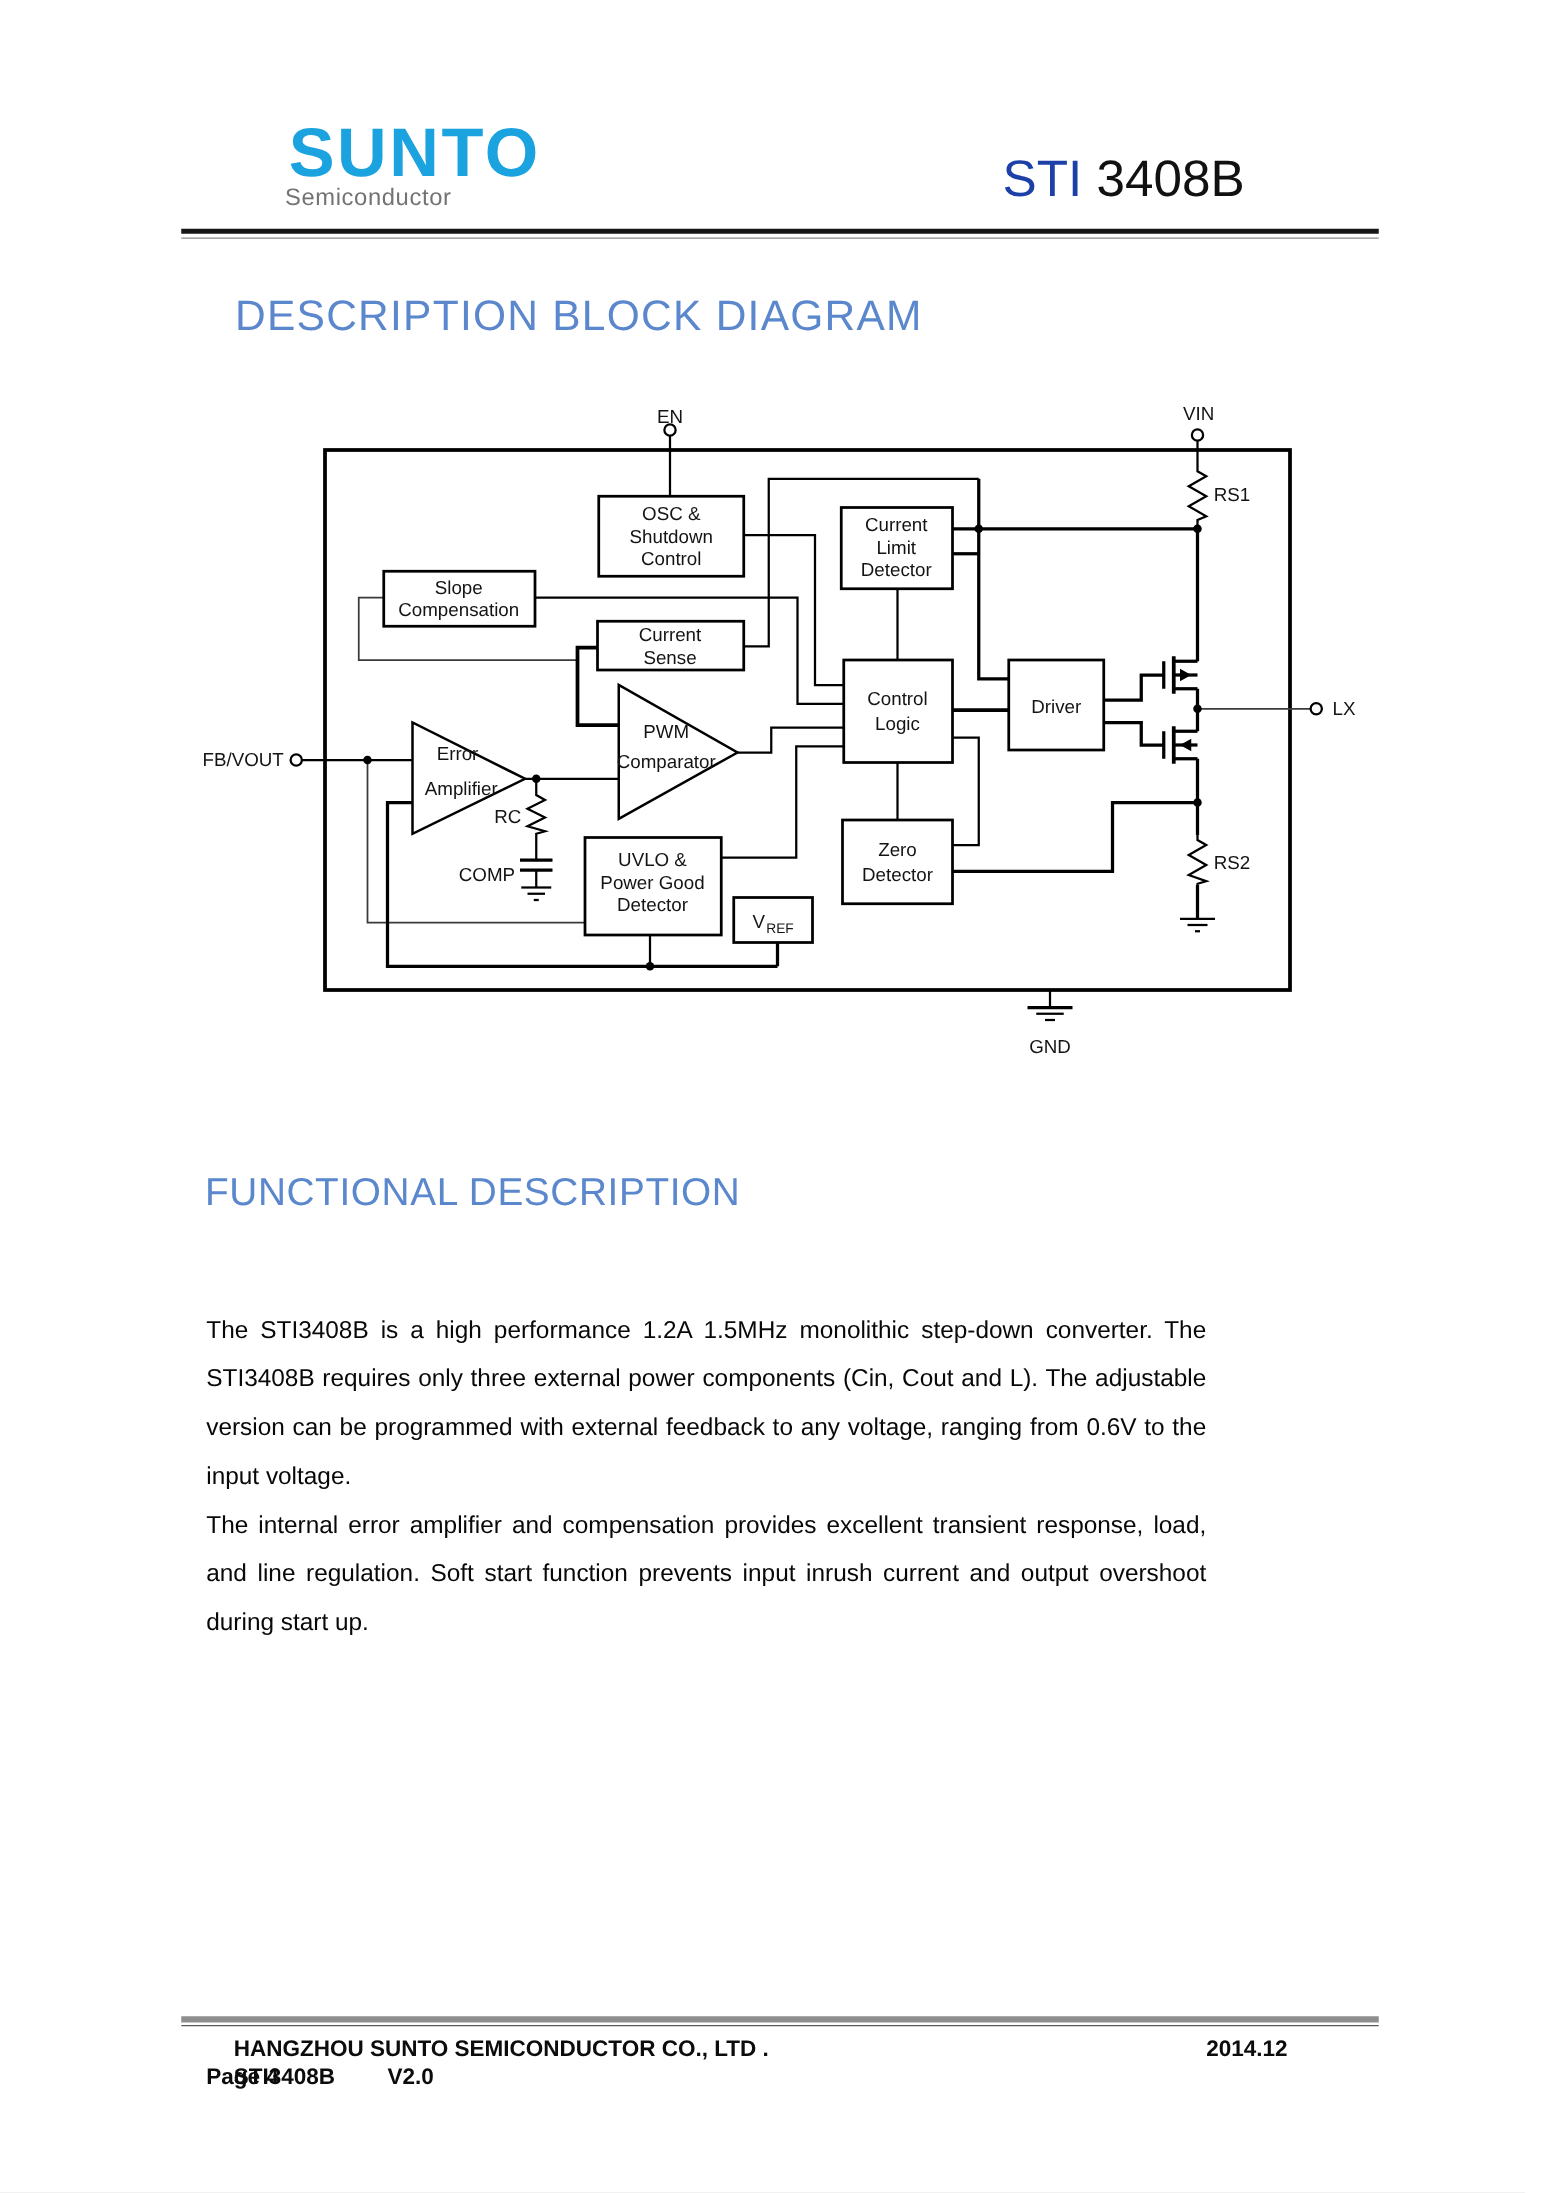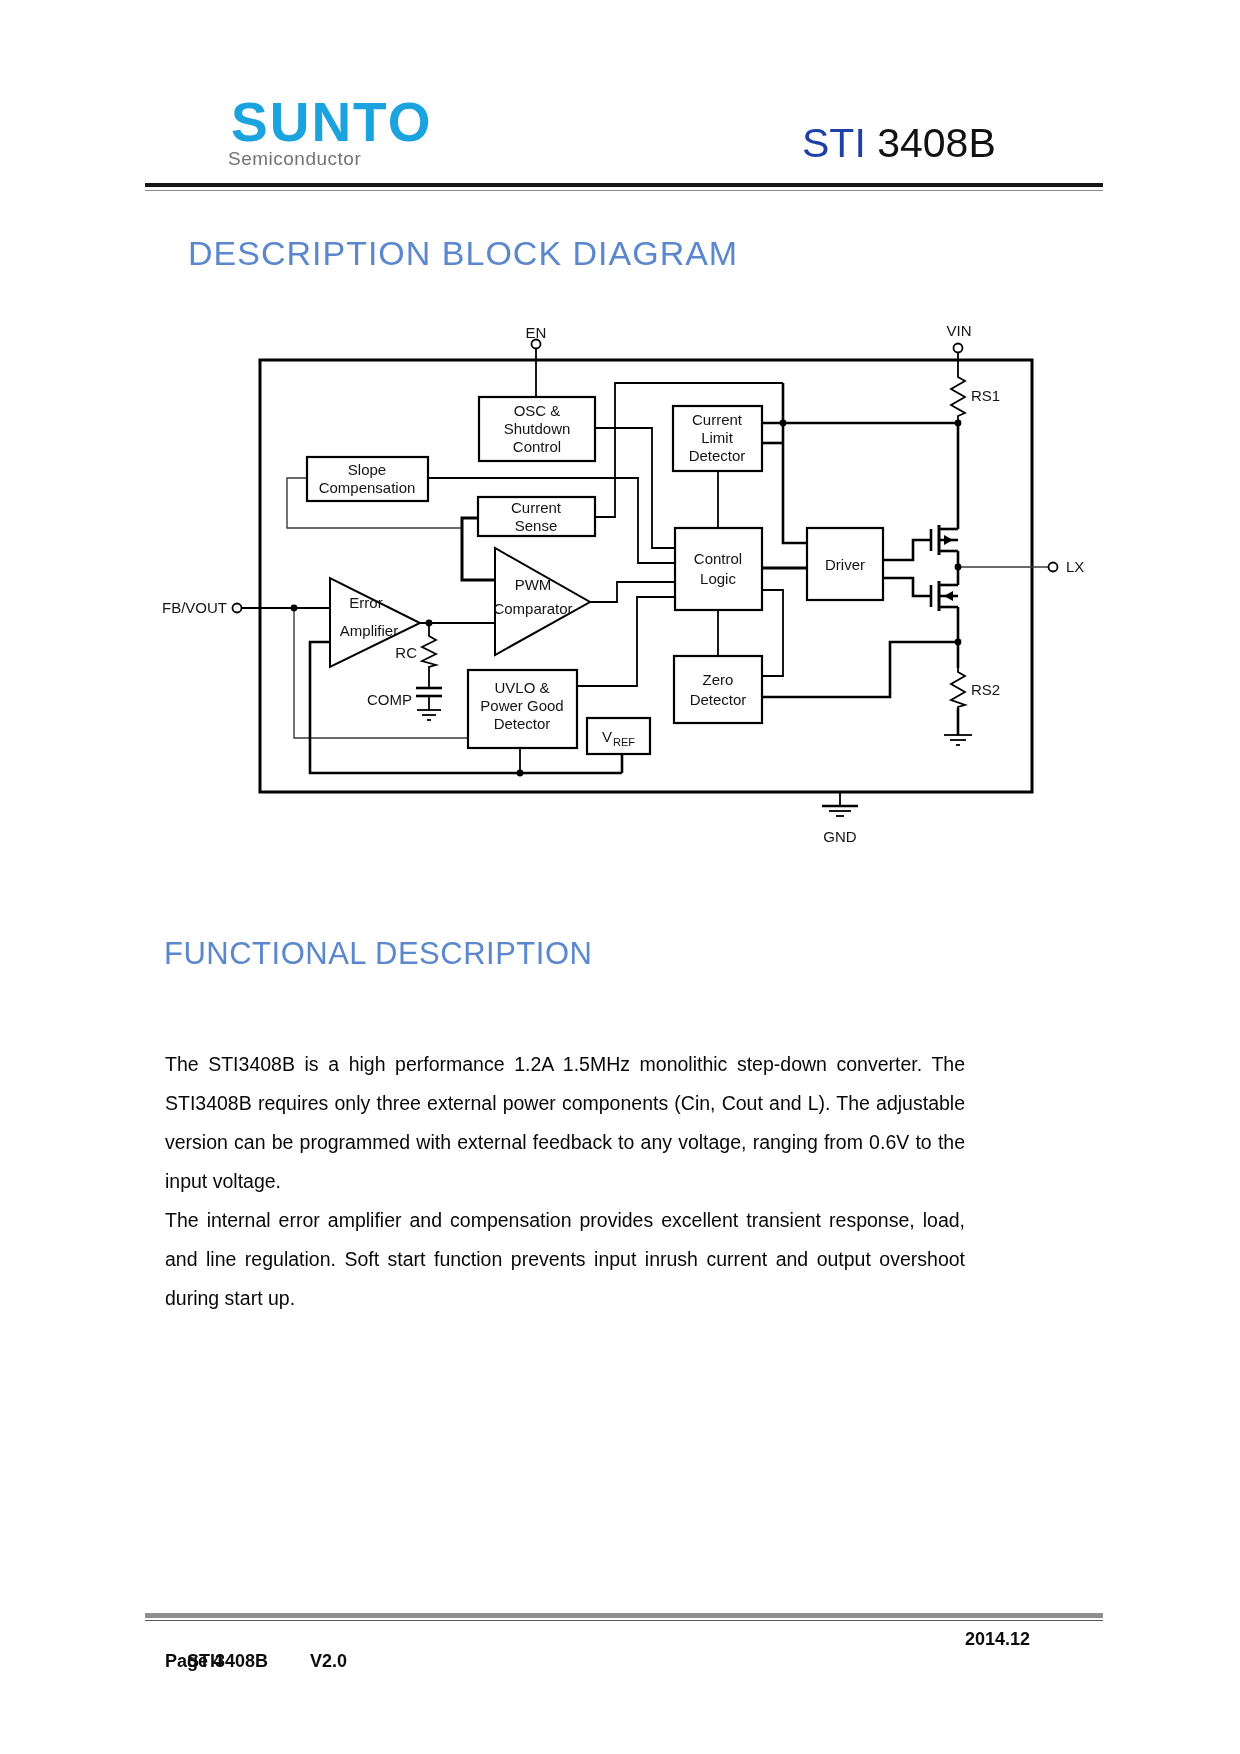--- a/index.html
+++ b/index.html
@@ -232,17 +232,18 @@
 
 
   <div class="abs h-blue h2">FUNCTIONAL DESCRIPTION</div>
   <div class="abs body-text">
     <p>The STI3408B is a high performance 1.2A 1.5MHz monolithic step-down converter. The STI3408B requires only three external power components (Cin, Cout and L). The adjustable version can be programmed with external feedback to any voltage, ranging from 0.6V to the input voltage.</p>
     <p>The internal error amplifier and compensation provides excellent transient response, load, and line regulation. Soft start function prevents input inrush current and output overshoot during start up.</p>
   </div>
 
   <div class="abs f-rule-a"></div>
   <div class="abs f-rule-b"></div>
+  <div class="abs f-row f-left1">HANGZHOU SUNTO SEMICONDUCTOR CO., LTD .</div>
   <div class="abs f-row f-left2"><span>STI3408B</span><span class="ver-gap"></span><span>V2.0</span></div>
   <div class="abs f-row f-right1">2014.12</div>
   <div class="abs f-row f-right2">Page 4</div>
 
 </div>
 
 </body></html>

